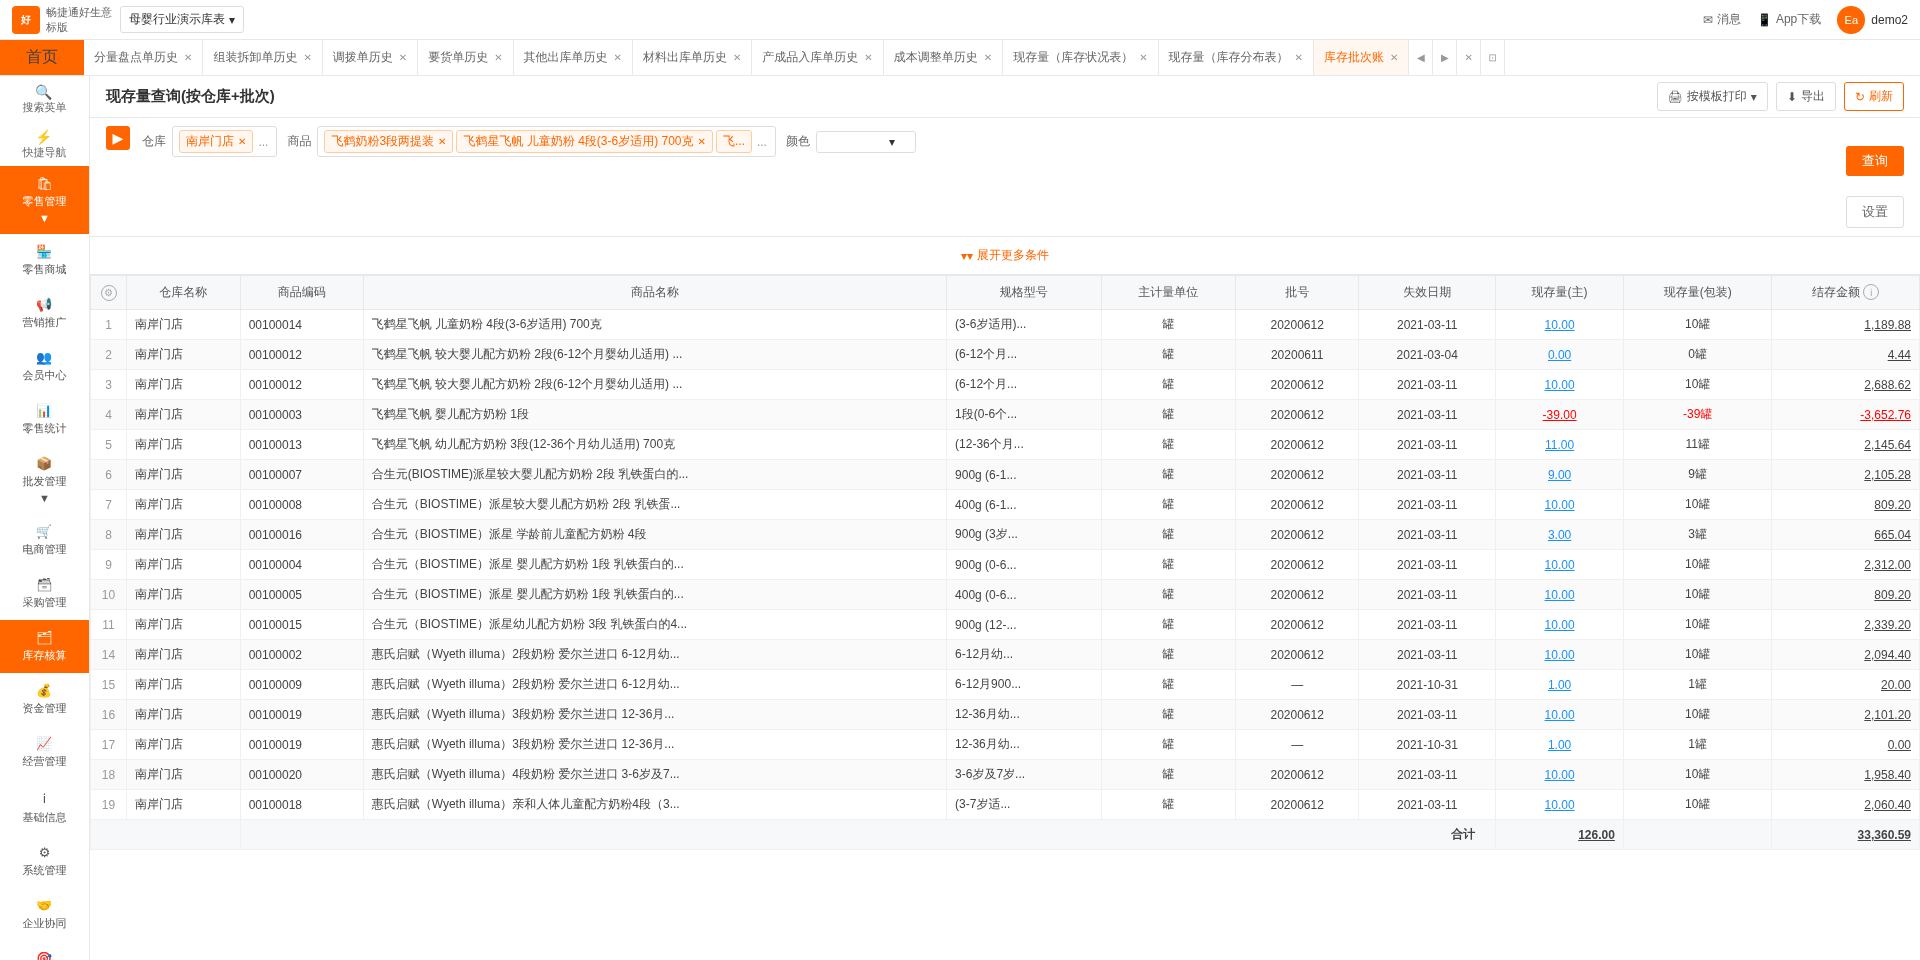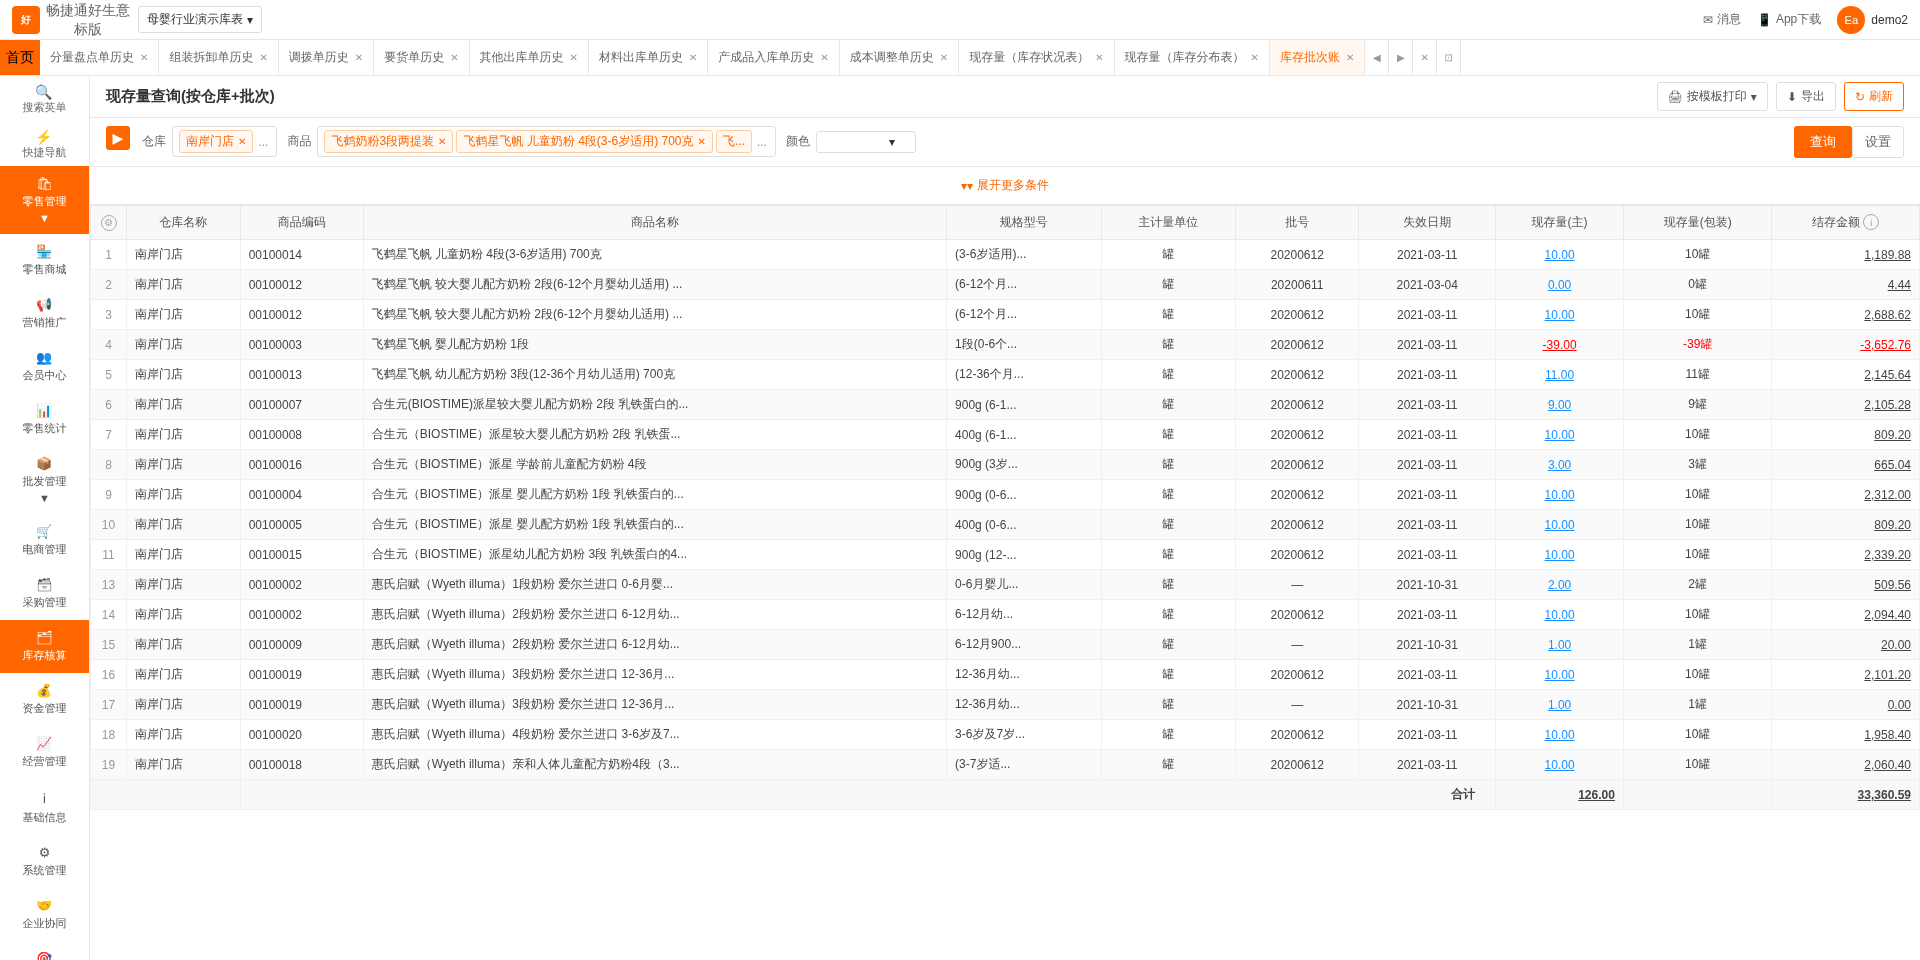--- a/index.html
+++ b/index.html
@@ -11,21 +11,21 @@
       background: #fff;
       display: flex;
       align-items: center;
       padding: 0 12px;
       border-bottom: 1px solid #e8e8e8;
       justify-content: space-between;
     }
     .top-bar-left { display: flex; align-items: center; gap: 8px; }
     .logo-area { display: flex; align-items: center; gap: 6px; }
     .logo-icon { width: 28px; height: 28px; background: #ff6600; border-radius: 4px; display: flex; align-items: center; justify-content: center; color: white; font-size: 10px; font-weight: bold; }
-    .logo-text { font-size: 14px; color: #666; line-height: 1.3; text-align: center; }
+    .logo-text { font-size: 11px; color: #666; line-height: 1.3; }
     .industry-selector { display: flex; align-items: center; gap: 4px; font-size: 12px; color: #333; border: 1px solid #ddd; padding: 4px 8px; border-radius: 3px; cursor: pointer; background: #fff; }
     .top-bar-right { display: flex; align-items: center; gap: 16px; }
     .top-btn { display: flex; align-items: center; gap: 4px; color: #666; font-size: 12px; cursor: pointer; }
     .avatar { width: 28px; height: 28px; background: #ff6600; border-radius: 50%; display: flex; align-items: center; justify-content: center; color: white; font-size: 11px; }
 
     
     .nav-tabs {
       height: 36px;
       background: #fff;
       display: flex;
@@ -40,21 +40,21 @@
       font-size: 12px;
       color: #666;
       cursor: pointer;
       border-right: 1px solid #e8e8e8;
       white-space: nowrap;
       gap: 4px;
       position: relative;
     }
     .nav-tab.active { color: #ff6600; background: #fff7f0; }
     .nav-tab .close-x { color: #999; font-size: 10px; margin-left: 2px; }
-    .nav-home { background: #ff6600; color: #000000; padding: 0 6px; font-size: 14px; display: flex; align-items: center; }
+    .nav-home { background: #ff6600; color: #404040; padding: 0 26px; font-size: 16px; display: flex; align-items: center; }
     .nav-arrows { display: flex; align-items: center; }
     .nav-arrow { width: 24px; height: 36px; display: flex; align-items: center; justify-content: center; border-right: 1px solid #e8e8e8; cursor: pointer; color: #999; font-size: 10px; }
 
     
     .main-layout { display: flex; height: calc(960px - 40px - 36px); }
 
     
     .sidebar {
       width: 90px;
       background: #fff;
@@ -134,21 +134,21 @@
     }
     .settings-btn {
       background: #fff;
       color: #666;
       border: 1px solid #ddd;
       padding: 6px 12px;
       border-radius: 3px;
       cursor: pointer;
       font-size: 13px;
     }
-    .btn-group-right { display: flex; gap: 0; margin-left: 8px; }
+    .btn-group-right { display: flex; flex-direction: column; gap: 20px; margin-left: 8px; margin-top: 20px; }
 
     
     .table-container { flex: 1; overflow-y: auto; background: #fff; }
     .data-table { width: 100%; border-collapse: collapse; }
     .data-table th {
       background: #f7f8fa;
       border: 1px solid #e8e8e8;
       padding: 8px 8px;
       font-size: 12px;
       font-weight: 500;
@@ -564,33 +564,20 @@
               <td>合生元（BIOSTIME）派星幼儿配方奶粉 3段 乳铁蛋白的4...</td>
               <td>900g (12-...</td>
               <td class="col-center">罐</td>
               <td class="col-center">20200612</td>
               <td class="col-center">2021-03-11</td>
               <td class="col-center"><span class="link-val">10.00</span></td>
               <td class="col-center">10罐</td>
               <td class="col-right">2,339.20</td>
             </tr>
             <tr>
-              <td class="col-num">13</td>
-              <td>南岸门店</td>
-              <td>00100002</td>
-              <td>惠氏启赋（Wyeth illuma）1段奶粉 爱尔兰进口 0-6月婴...</td>
-              <td>0-6月婴儿...</td>
-              <td class="col-center">罐</td>
-              <td class="col-center">—</td>
-              <td class="col-center">2021-10-31</td>
-              <td class="col-center"><span class="link-val">2.00</span></td>
-              <td class="col-center">2罐</td>
-              <td class="col-right">509.56</td>
-            </tr>
-            <tr>
               <td class="col-num">14</td>
               <td>南岸门店</td>
               <td>00100002</td>
               <td>惠氏启赋（Wyeth illuma）2段奶粉 爱尔兰进口 6-12月幼...</td>
               <td>6-12月幼...</td>
               <td class="col-center">罐</td>
               <td class="col-center">20200612</td>
               <td class="col-center">2021-03-11</td>
               <td class="col-center"><span class="link-val">10.00</span></td>
               <td class="col-center">10罐</td>

